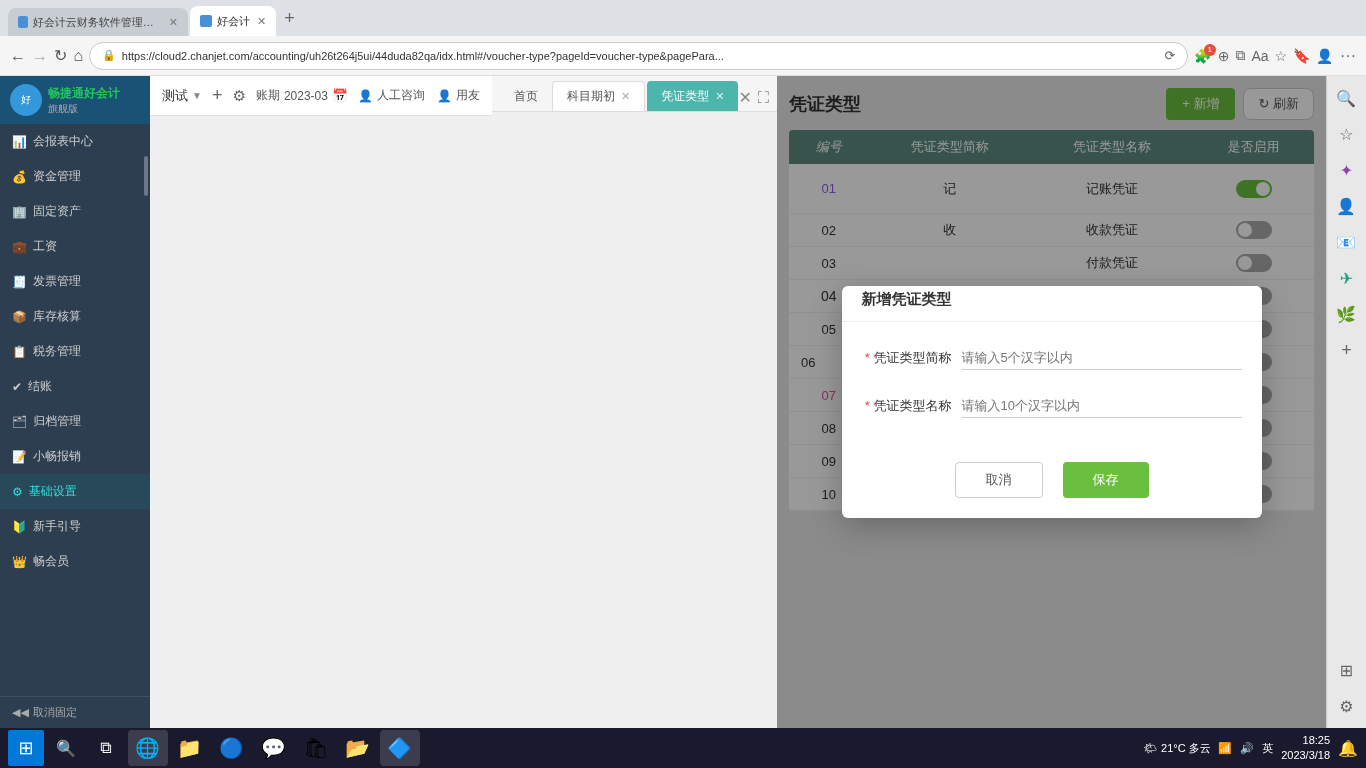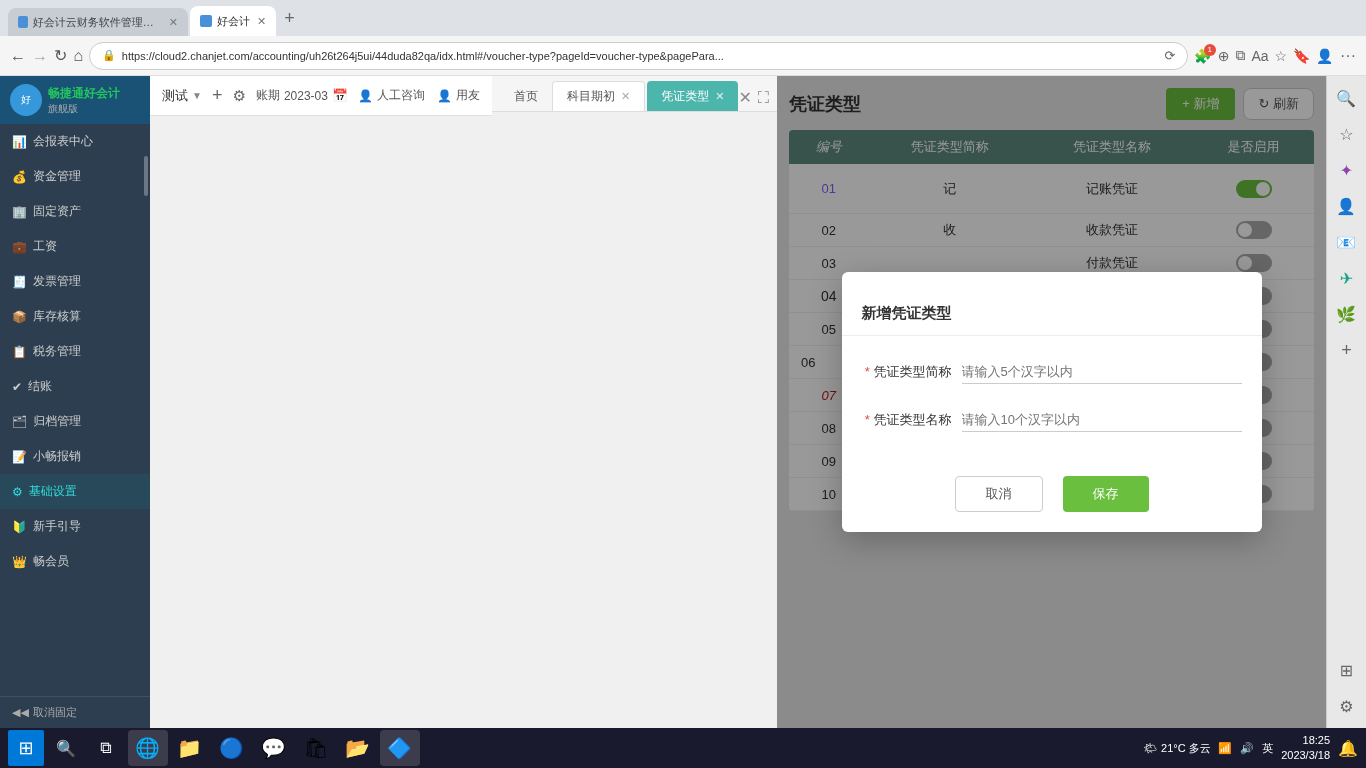--- a/index.html
+++ b/index.html
@@ -210,21 +210,21 @@
                 <td style="padding: 7px 12px; text-align: center; font-size: 13px; color: rgb(51, 51, 51);">付款凭证</td>
                 <td style="padding: 7px 12px; text-align: center;"><span style="display: inline-block; width: 36px; height: 18px; border-radius: 9px; background: rgb(170, 170, 170); position: relative; cursor: pointer; vertical-align: middle;"><span style="position: absolute; width: 14px; height: 14px; background: rgb(255, 255, 255); border-radius: 50%; top: 2px; left: 2px;"></span></span></td>
               </tr>
               <tr style="border-bottom: 1px solid rgb(240, 240, 240);">
                 <td style="padding: 7px 12px; text-align: left; font-size: 13px; color: rgb(51, 51, 51);">06</td>
                 <td style="padding: 7px 12px; text-align: center; font-size: 13px; color: rgb(51, 51, 51);"></td>
                 <td style="padding: 7px 12px; text-align: center; font-size: 13px; color: rgb(51, 51, 51);">收款凭证</td>
                 <td style="padding: 7px 12px; text-align: center;"><span style="display: inline-block; width: 36px; height: 18px; border-radius: 9px; background: rgb(170, 170, 170); position: relative; cursor: pointer; vertical-align: middle;"><span style="position: absolute; width: 14px; height: 14px; background: rgb(255, 255, 255); border-radius: 50%; top: 2px; left: 2px;"></span></span></td>
               </tr>
               <tr style="border-bottom: 1px solid rgb(240, 240, 240);">
-                <td style="padding: 7px 12px; text-align: center; font-size: 13px; color: #b91c1c; font-style: italic;">07</td>
+                <td style="padding: 7px 12px; text-align: center; font-size: 13px; color: #ec4899;">07</td>
                 <td style="padding: 7px 12px; text-align: center; font-size: 13px; color: rgb(51, 51, 51);"></td>
                 <td style="padding: 7px 12px; text-align: center; font-size: 13px; color: rgb(51, 51, 51);">付款凭证</td>
                 <td style="padding: 7px 12px; text-align: center;"><span style="display: inline-block; width: 36px; height: 18px; border-radius: 9px; background: rgb(170, 170, 170); position: relative; cursor: pointer; vertical-align: middle;"><span style="position: absolute; width: 14px; height: 14px; background: rgb(255, 255, 255); border-radius: 50%; top: 2px; left: 2px;"></span></span></td>
               </tr>
               <tr style="border-bottom: 1px solid rgb(240, 240, 240);">
                 <td style="padding: 7px 12px; text-align: center; font-size: 13px; color: rgb(51, 51, 51);">08</td>
                 <td style="padding: 7px 12px; text-align: center; font-size: 13px; color: rgb(51, 51, 51);"></td>
                 <td style="padding: 7px 12px; text-align: center; font-size: 13px; color: rgb(51, 51, 51);">现金凭证</td>
                 <td style="padding: 7px 12px; text-align: center;"><span style="display: inline-block; width: 36px; height: 18px; border-radius: 9px; background: rgb(170, 170, 170); position: relative; cursor: pointer; vertical-align: middle;"><span style="position: absolute; width: 14px; height: 14px; background: rgb(255, 255, 255); border-radius: 50%; top: 2px; left: 2px;"></span></span></td>
               </tr>
@@ -239,21 +239,21 @@
                 <td style="padding: 7px 12px; text-align: center; font-size: 13px; color: rgb(51, 51, 51);">转</td>
                 <td style="padding: 7px 12px; text-align: center; font-size: 13px; color: rgb(51, 51, 51);">转账凭证</td>
                 <td style="padding: 7px 12px; text-align: center;"><span style="display: inline-block; width: 36px; height: 18px; border-radius: 9px; background: rgb(170, 170, 170); position: relative; cursor: pointer; vertical-align: middle;"><span style="position: absolute; width: 14px; height: 14px; background: rgb(255, 255, 255); border-radius: 50%; top: 2px; left: 2px;"></span></span></td>
               </tr>
             </tbody>
         </table>
       </div>
 
       <div style="position:absolute;inset:0;background:rgba(0,0,0,0.4);display:flex;align-items:center;justify-content:center;z-index:100;">
         <div style="background:#fff;border-radius:6px;width:420px;box-shadow:0 8px 32px rgba(0,0,0,0.25);overflow:hidden;">
-          <div style="padding:32px 20px 12px;font-size:15px;font-weight:bold;color:#333;border-bottom:1px solid #eee;">新增凭证类型</div>
+          <div style="padding:4px 20px 12px;font-size:15px;font-weight:bold;color:#333;border-bottom:1px solid #eee;">新增凭证类型</div>
           <div style="padding:24px 20px;">
             <div style="display:flex;align-items:center;margin-bottom:24px;">
               <label style="width:100px;font-size:13px;color:#333;text-align:right;padding-right:10px;"><span style="color:#e74c3c;">*</span> <span>凭证类型简称</span></label>
               <input type="text" style="flex: 1 1 0%; border-top: none; border-right: none; border-left: none; border-image: initial; border-bottom: 1px solid rgb(204, 204, 204); padding: 4px 0px; font-size: 13px; color: rgb(51, 51, 51); outline: none; background: transparent;" placeholder="请输入5个汉字以内">
             </div>
             <div style="display:flex;align-items:center;margin-bottom:8px;">
               <label style="width:100px;font-size:13px;color:#333;text-align:right;padding-right:10px;"><span style="color:#e74c3c;">*</span> <span>凭证类型名称</span></label>
               <input type="text" style="flex: 1 1 0%; border-top: none; border-right: none; border-left: none; border-image: initial; border-bottom: 1px solid rgb(204, 204, 204); padding: 4px 0px; font-size: 13px; color: rgb(51, 51, 51); outline: none; background: transparent;" placeholder="请输入10个汉字以内">
             </div>
           </div>

